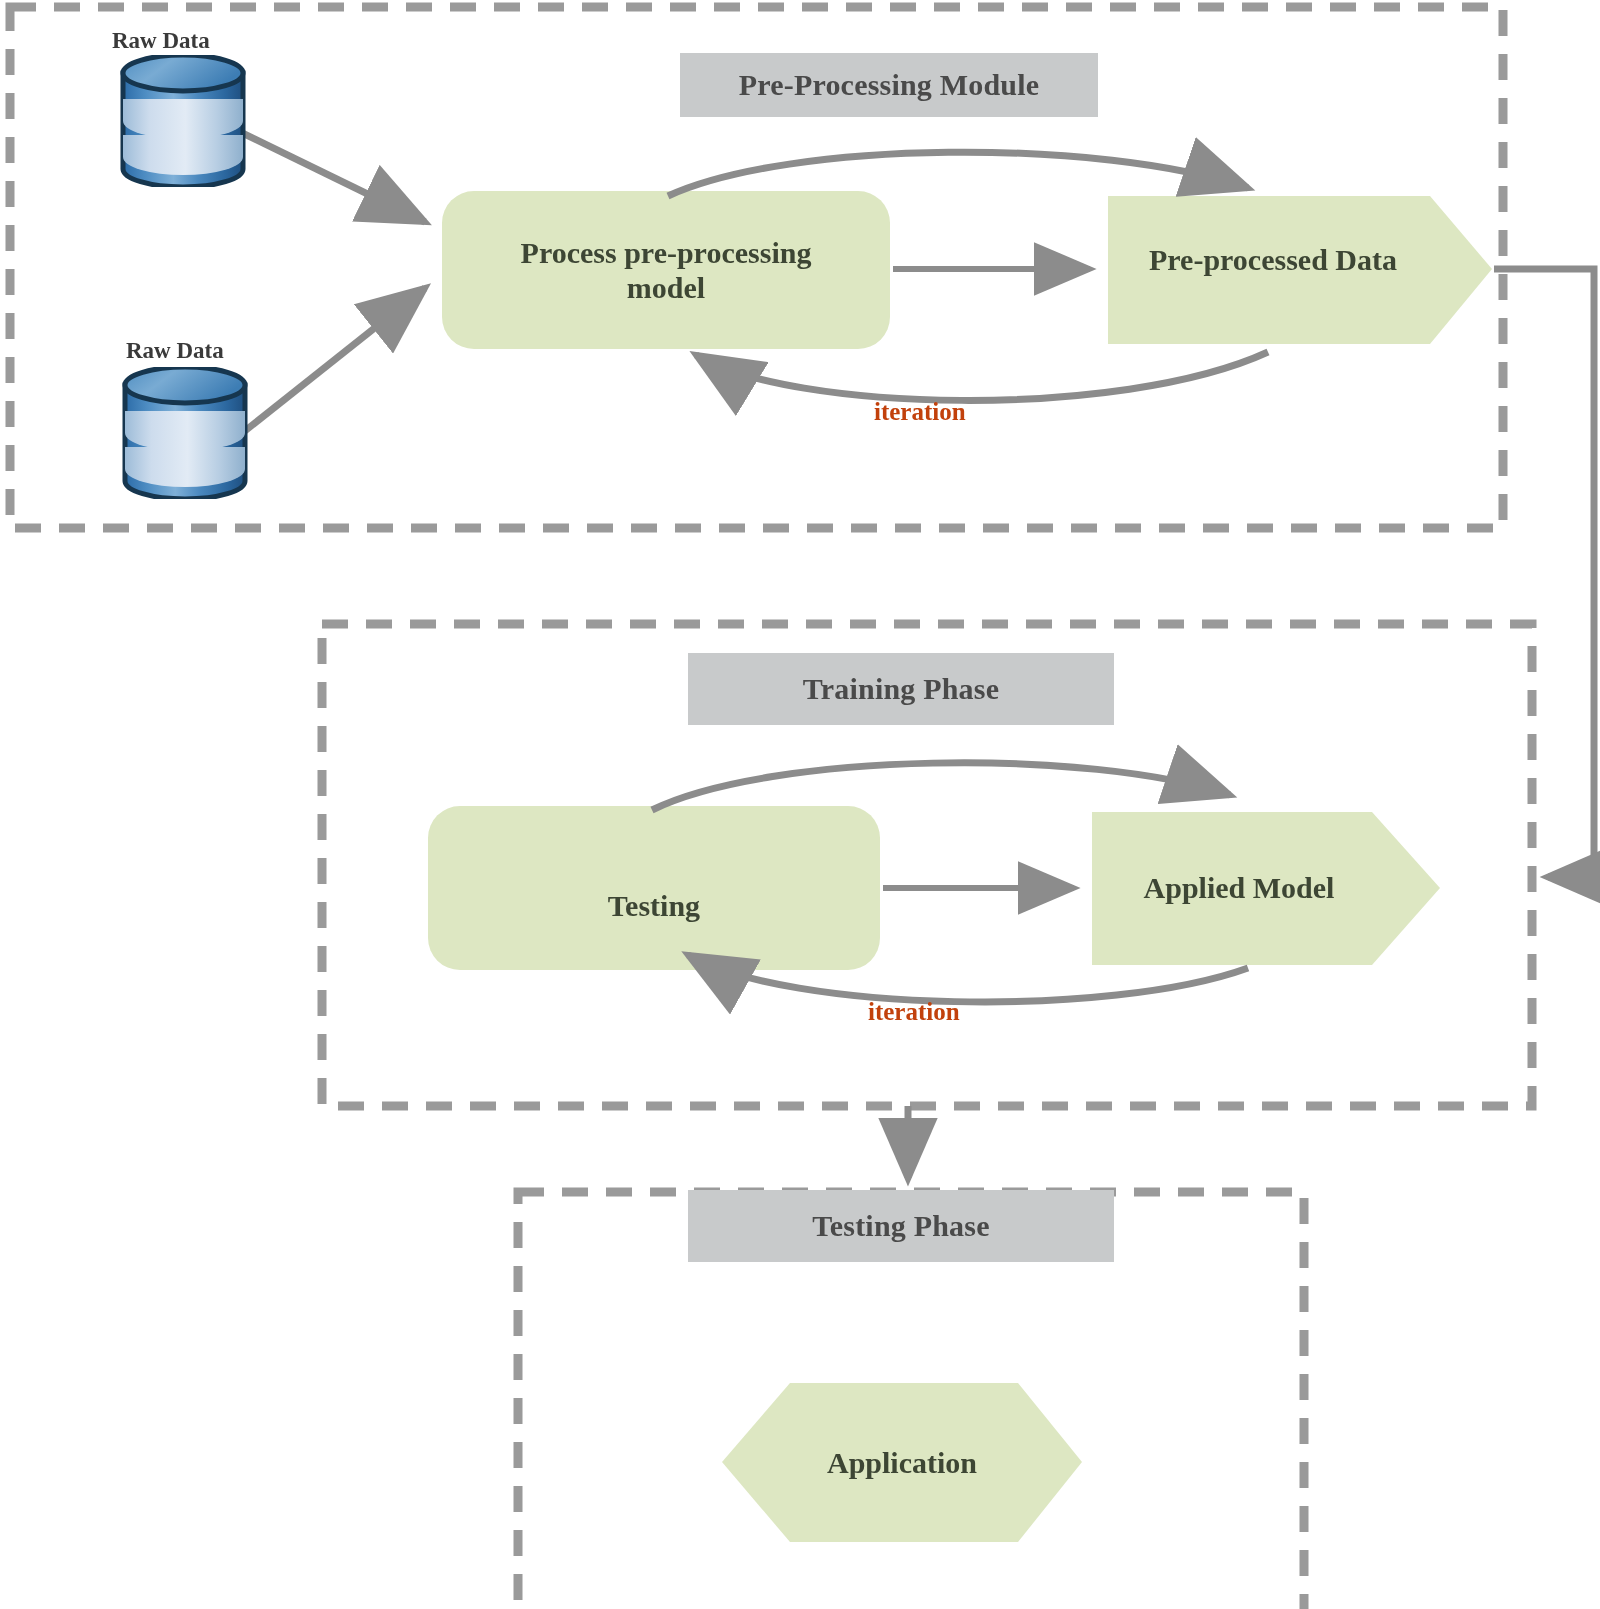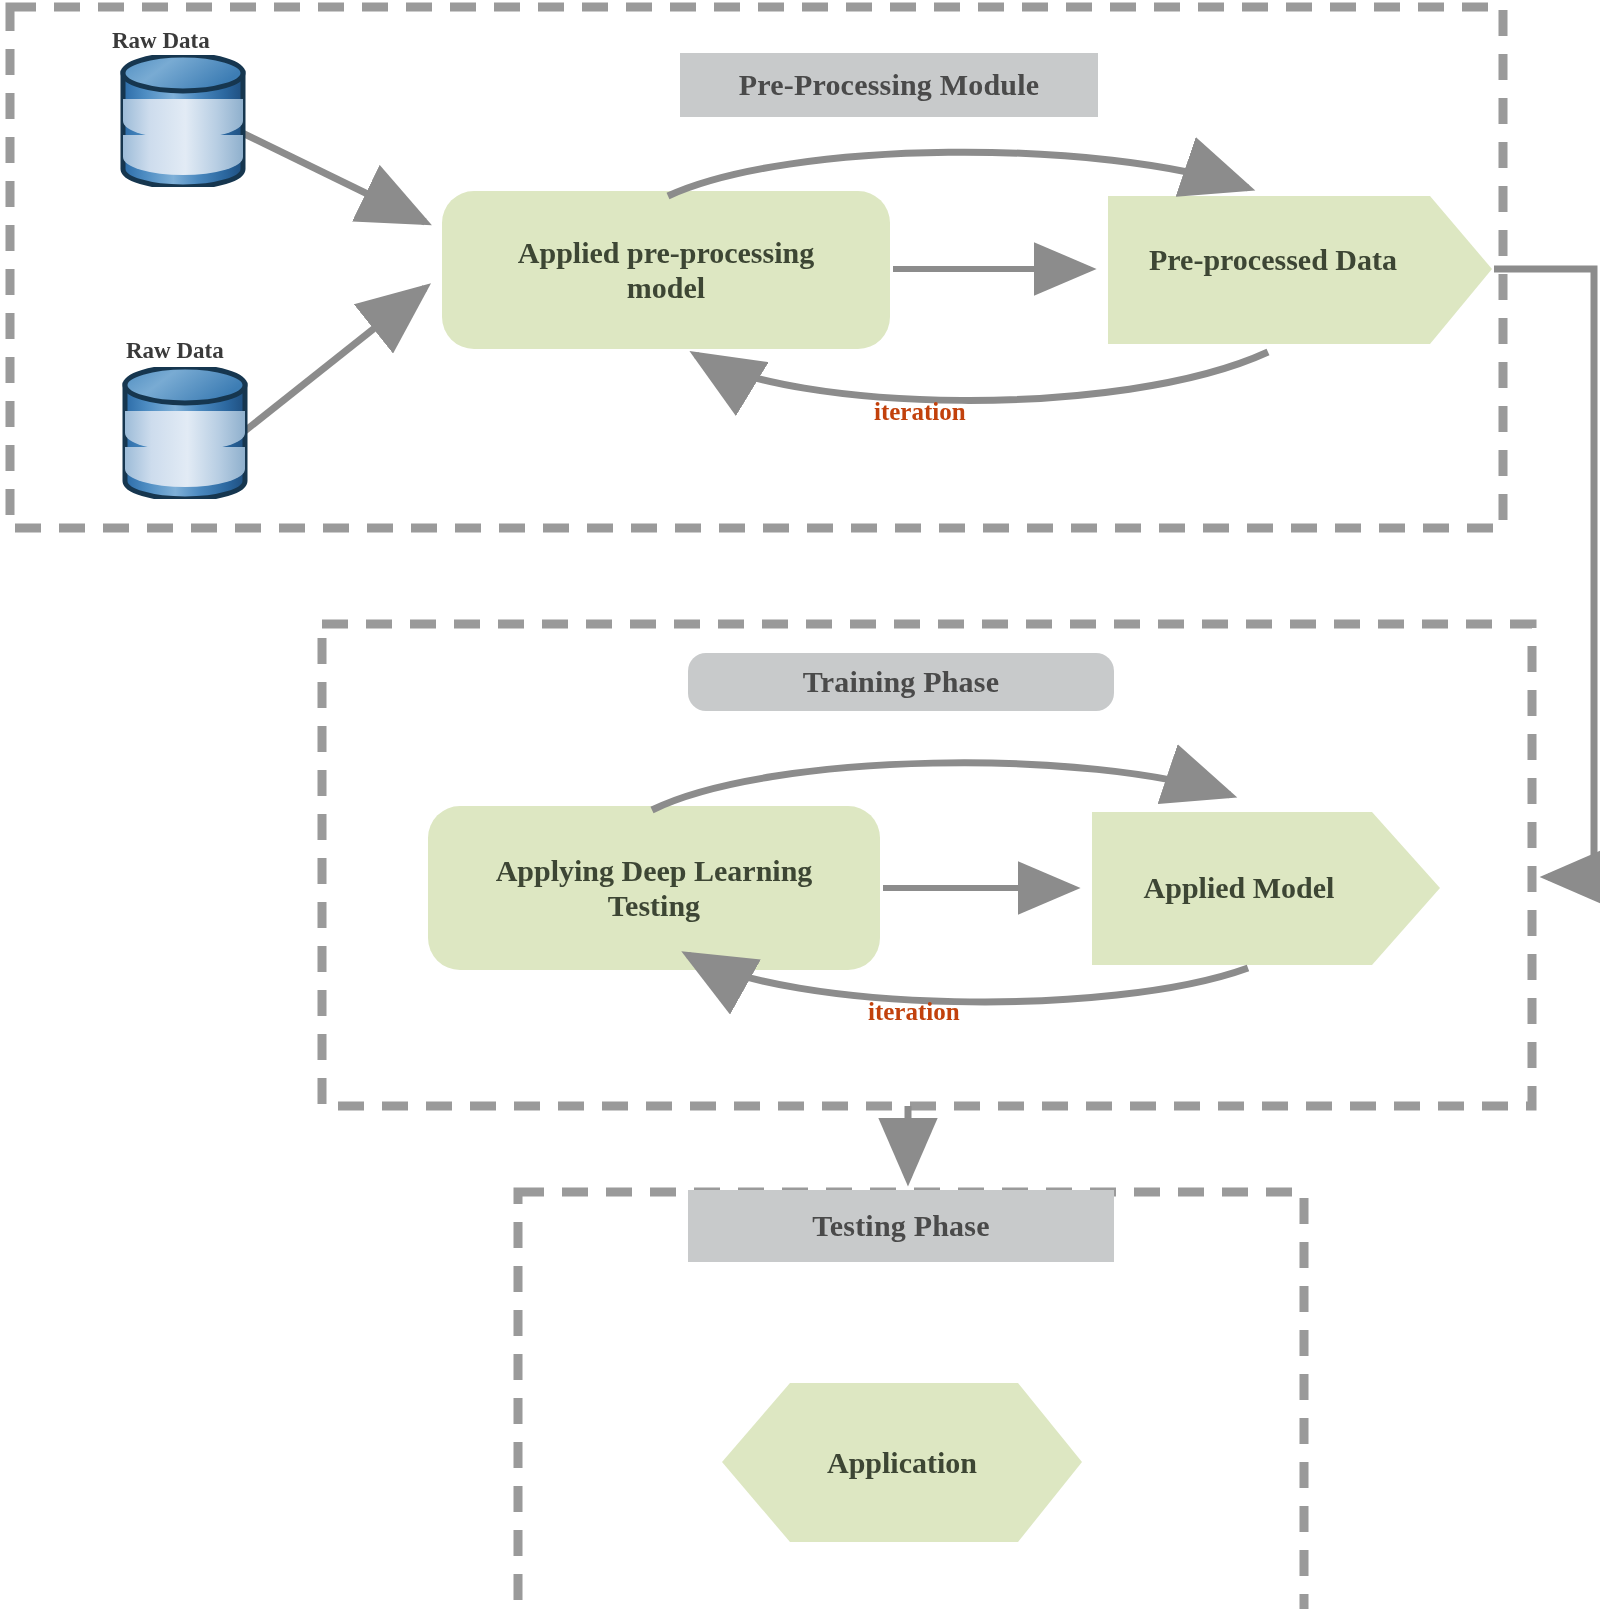--- a/index.html
+++ b/index.html
@@ -132,38 +132,38 @@
     <path d="M652,810 C770,752 1090,748 1230,795" fill="none" stroke="#8c8c8c" stroke-width="7" marker-end="url(#arrowGray)"></path>
     <path d="M1248,968 C1110,1018 790,1012 688,955" fill="none" stroke="#8c8c8c" stroke-width="7" marker-end="url(#arrowGray)"></path>
 
     <line x1="908" y1="1106" x2="908" y2="1178" stroke="#8c8c8c" stroke-width="7" marker-end="url(#arrowGrayBig)"></line>
 
     <use href="#dbSym" x="120" y="55" width="126" height="132"></use>
     <use href="#dbSym" x="122" y="367" width="126" height="132"></use>
   </svg>
 
   <div class="phase-label" style="left:656px; top:53px; width:418px; height:64px;margin-left:24px;">Pre-Processing Module</div>
-  <div class="phase-label" style="left:688px; top:653px; width:426px; height:58px;border-radius:18px;">Training Phase</div>
+  <div class="phase-label" style="left:688px; top:653px; width:426px; height:72px;">Training Phase</div>
   <div class="phase-label" style="left:688px; top:1190px; width:426px; height:72px;">Testing Phase</div>
 
   <div class="db-label" style="left:112px; top:28px;">Raw Data</div>
   <div class="db-label" style="left:126px; top:338px;">Raw Data</div>
 
   <div class="node-text" style="left:452px; top:196px; width:428px; height:148px; font-size:30px;">
     <span>
-      <span>Applied pre-processing</span><br>
+      <span>Process pre-processing</span><br>
       <span>model</span>
     </span>
   </div>
 
   <div class="node-text" style="left:1108px; top:196px; width:330px; height:127px; font-size:30px;">Pre-processed Data</div>
 
   <div class="node-text" style="left:438px; top:810px; width:432px; height:156px; font-size:30px;">
     <span>
-      <span>Applying Deep Learning</span><br>
+      <br>
       <span>Testing</span>
     </span>
   </div>
 
   <div class="node-text" style="left:1092px; top:812px; width:294px; height:152px; font-size:30px;">Applied Model</div>
 
   <div class="node-text" style="left:722px; top:1383px; width:360px; height:160px; font-size:30px;">Application</div>
 
   <div class="iter-label" style="left:874px; top:398px;">iteration</div>
   <div class="iter-label" style="left:868px; top:998px;">iteration</div>

